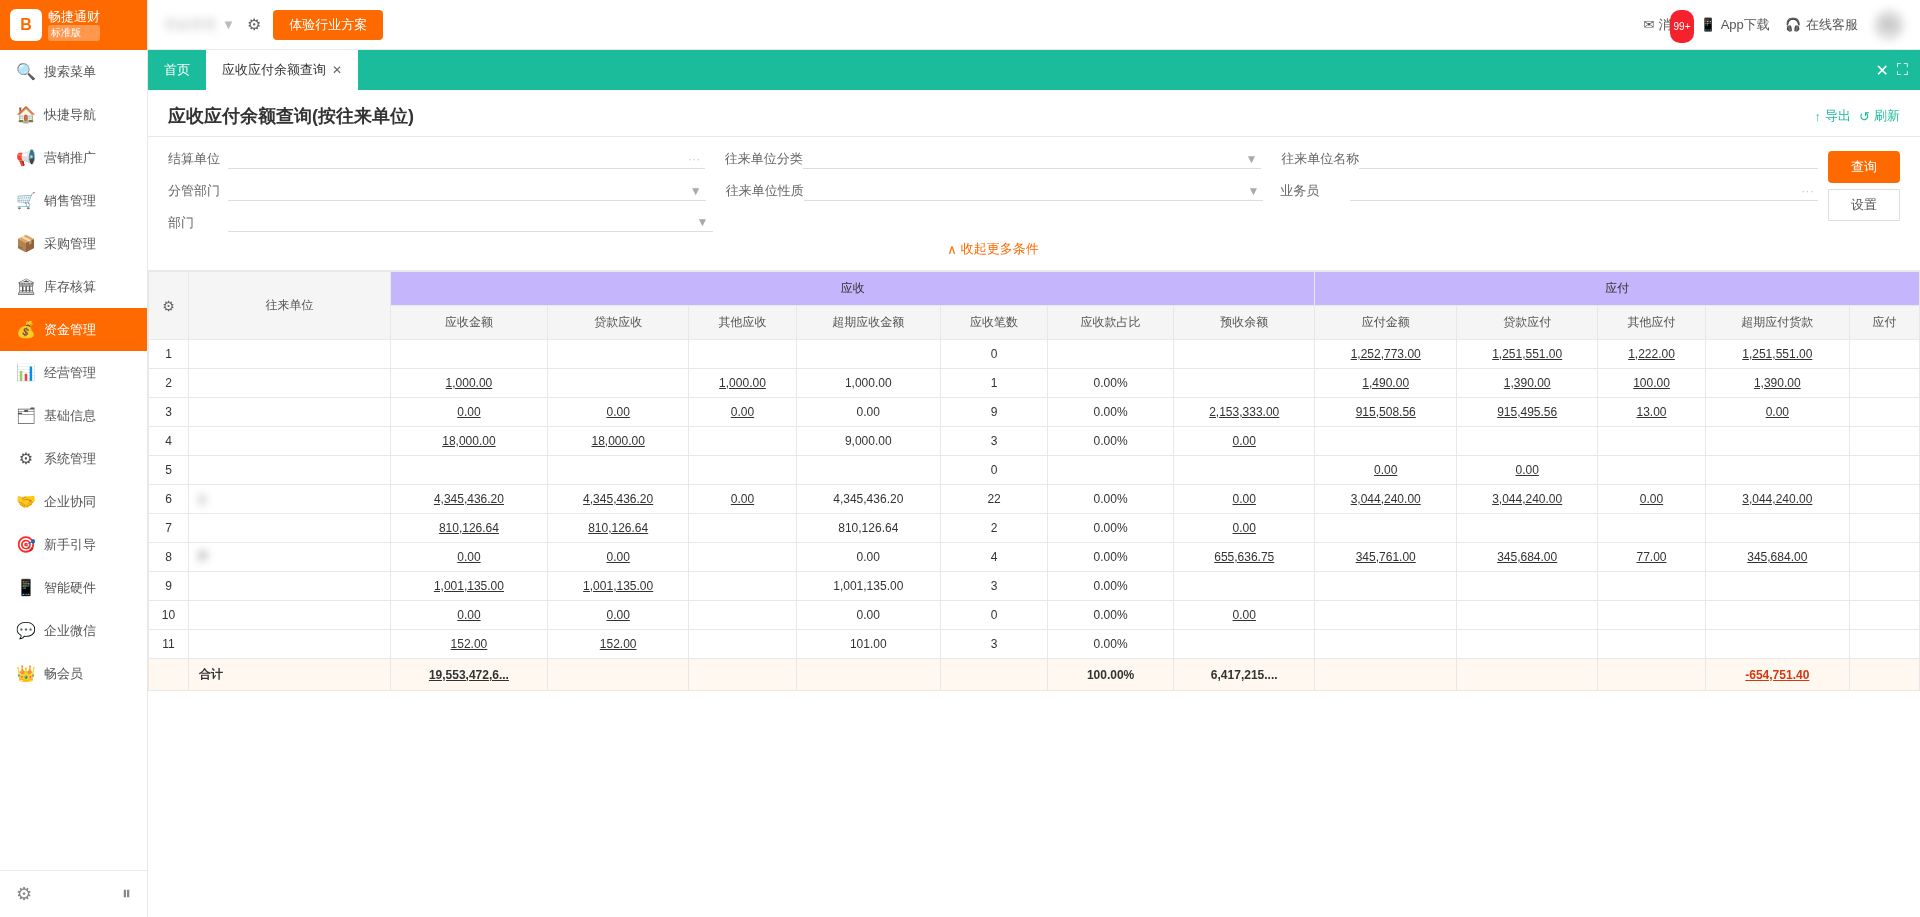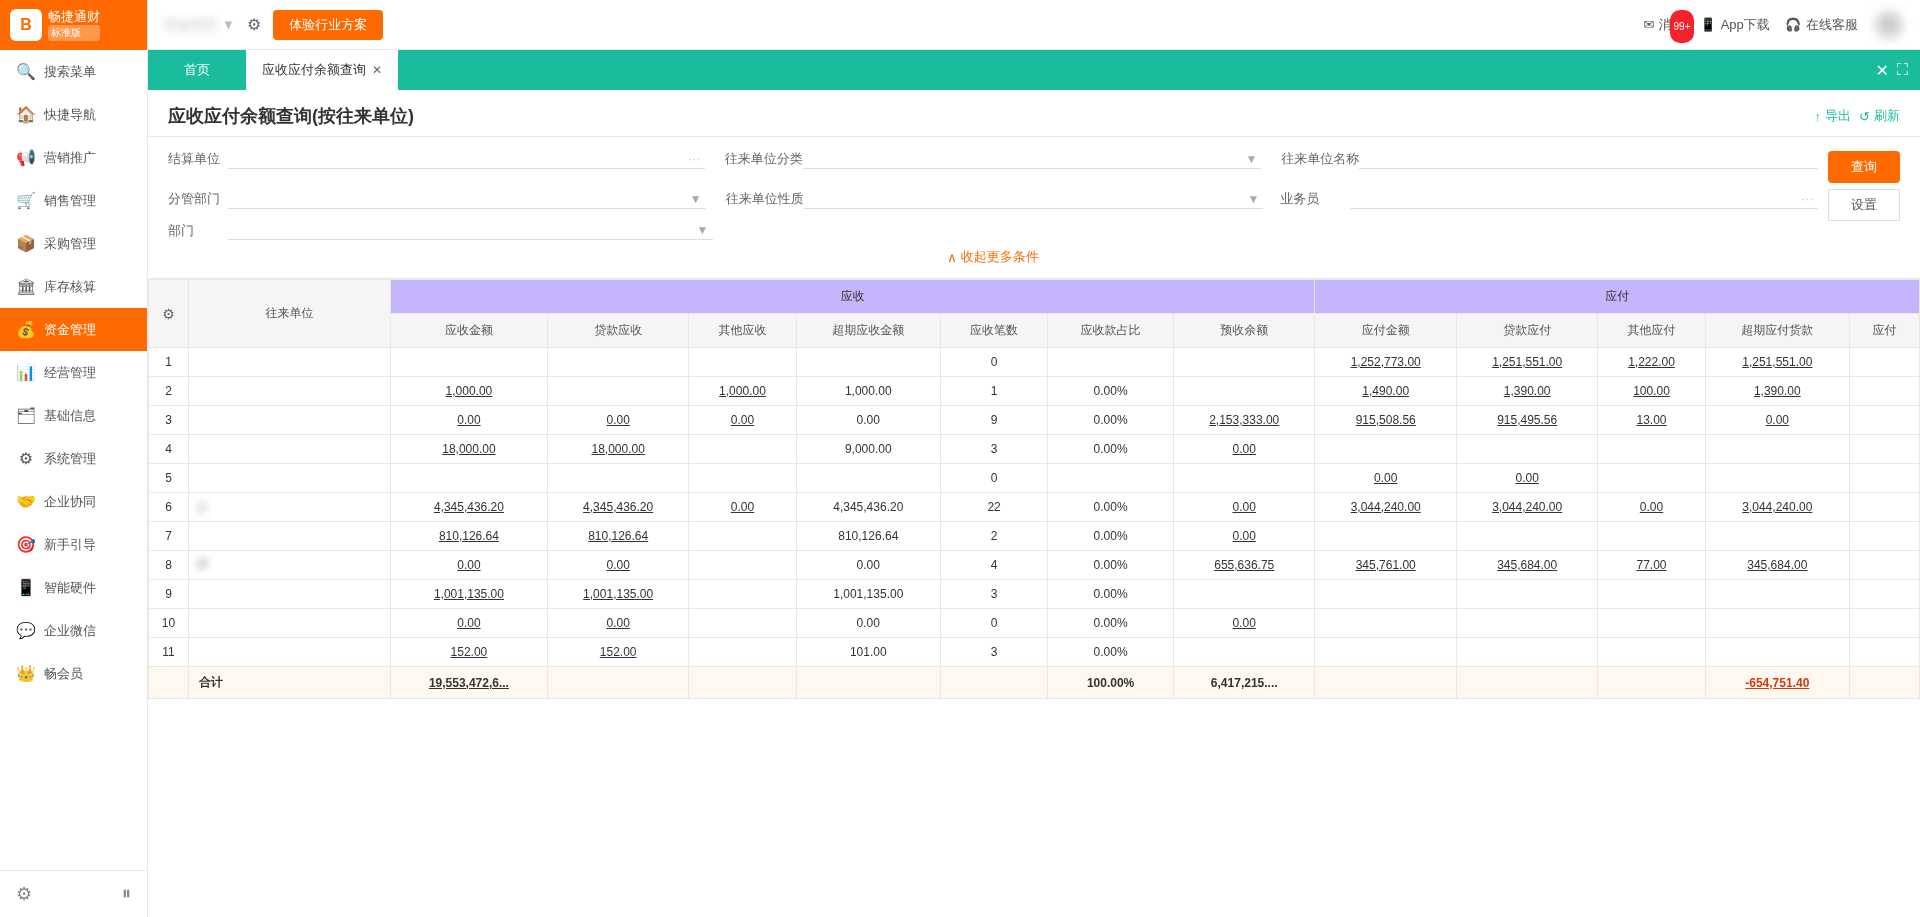--- a/index.html
+++ b/index.html
@@ -32,21 +32,21 @@
     .topbar-btn-orange { background: #ff6a00; color: #fff; border: none; border-radius: 4px; padding: 6px 16px; font-size: 13px; cursor: pointer; }
     .topbar-right { margin-left: auto; display: flex; align-items: center; gap: 16px; }
     .topbar-msg { display: flex; align-items: center; gap: 4px; position: relative; cursor: pointer; color: #555; }
     .topbar-badge { background: #f5222d; color: #fff; border-radius: 10px; font-size: 10px; padding: 11px 4px; position: absolute; top: -6px; right: -10px; }
     .topbar-app { display: flex; align-items: center; gap: 4px; cursor: pointer; color: #555; }
     .topbar-service { display: flex; align-items: center; gap: 4px; cursor: pointer; color: #555; }
     .topbar-user { width: 30px; height: 30px; background: #ddd; border-radius: 50%; display: flex; align-items: center; justify-content: center; color: #999; font-size: 12px; cursor: pointer; }
 
     
     .tabbar { height: 40px; background: #1abc9c; display: flex; align-items: center; padding: 0; }
-    .tab-item { padding: 0 16px; height: 40px; display: flex; align-items: center; cursor: pointer; font-size: 13px; color: rgba(255,255,255,0.8); gap: 6px; margin-left: 20px; }
+    .tab-item { padding: 0 16px; height: 40px; display: flex; align-items: center; cursor: pointer; font-size: 13px; color: rgba(255,255,255,0.8); gap: 6px; }
     .tab-item.active { background: #fff; color: #333; }
     .tab-close { font-size: 12px; color: #666; cursor: pointer; }
     .tab-home { color: #fff; }
     .tabbar-right { margin-left: auto; display: flex; align-items: center; gap: 8px; padding-right: 12px; }
     .tabbar-icon-btn { color: #fff; font-size: 16px; cursor: pointer; }
 
     
     .content { flex: 1; background: #f5f5f5; overflow: hidden; display: flex; flex-direction: column; }
     .content-header { background: #fff; padding: 14px 20px 8px; border-bottom: 1px solid #e8e8e8; display: flex; align-items: center; justify-content: space-between; }
     .content-title { font-size: 18px; font-weight: bold; color: #333; }
@@ -210,21 +210,21 @@
           </div>
         </div>
       </div>
 
       <div class="search-form">
         <div style="display:flex; gap:10px;">
 
 
           <div style="flex:1;">
 
-            <div style="display:flex; align-items:center; margin-bottom:20px;">
+            <div style="display:flex; align-items:center; margin-bottom:12px;">
               <div style="display:flex; align-items:center; flex:1; margin-right:20px;">
                 <span style="color:#666; font-size:13px; min-width:60px;">结算单位</span>
                 <div style="flex:1; border-bottom:1px solid #ddd; display:flex; align-items:center; padding:2px 4px;">
                   <input type="text" style="border: none; outline: none; background: transparent; font-size: 13px; width: 100%;">
                   <span style="color:#ccc;">···</span>
                 </div>
               </div>
               <div style="display:flex; align-items:center; flex:1; margin-right:20px;">
                 <span style="color:#666; font-size:13px; min-width:70px;">往来单位分类</span>
                 <div style="flex:1; border-bottom:1px solid #ddd; display:flex; align-items:center; padding:2px 4px;">

